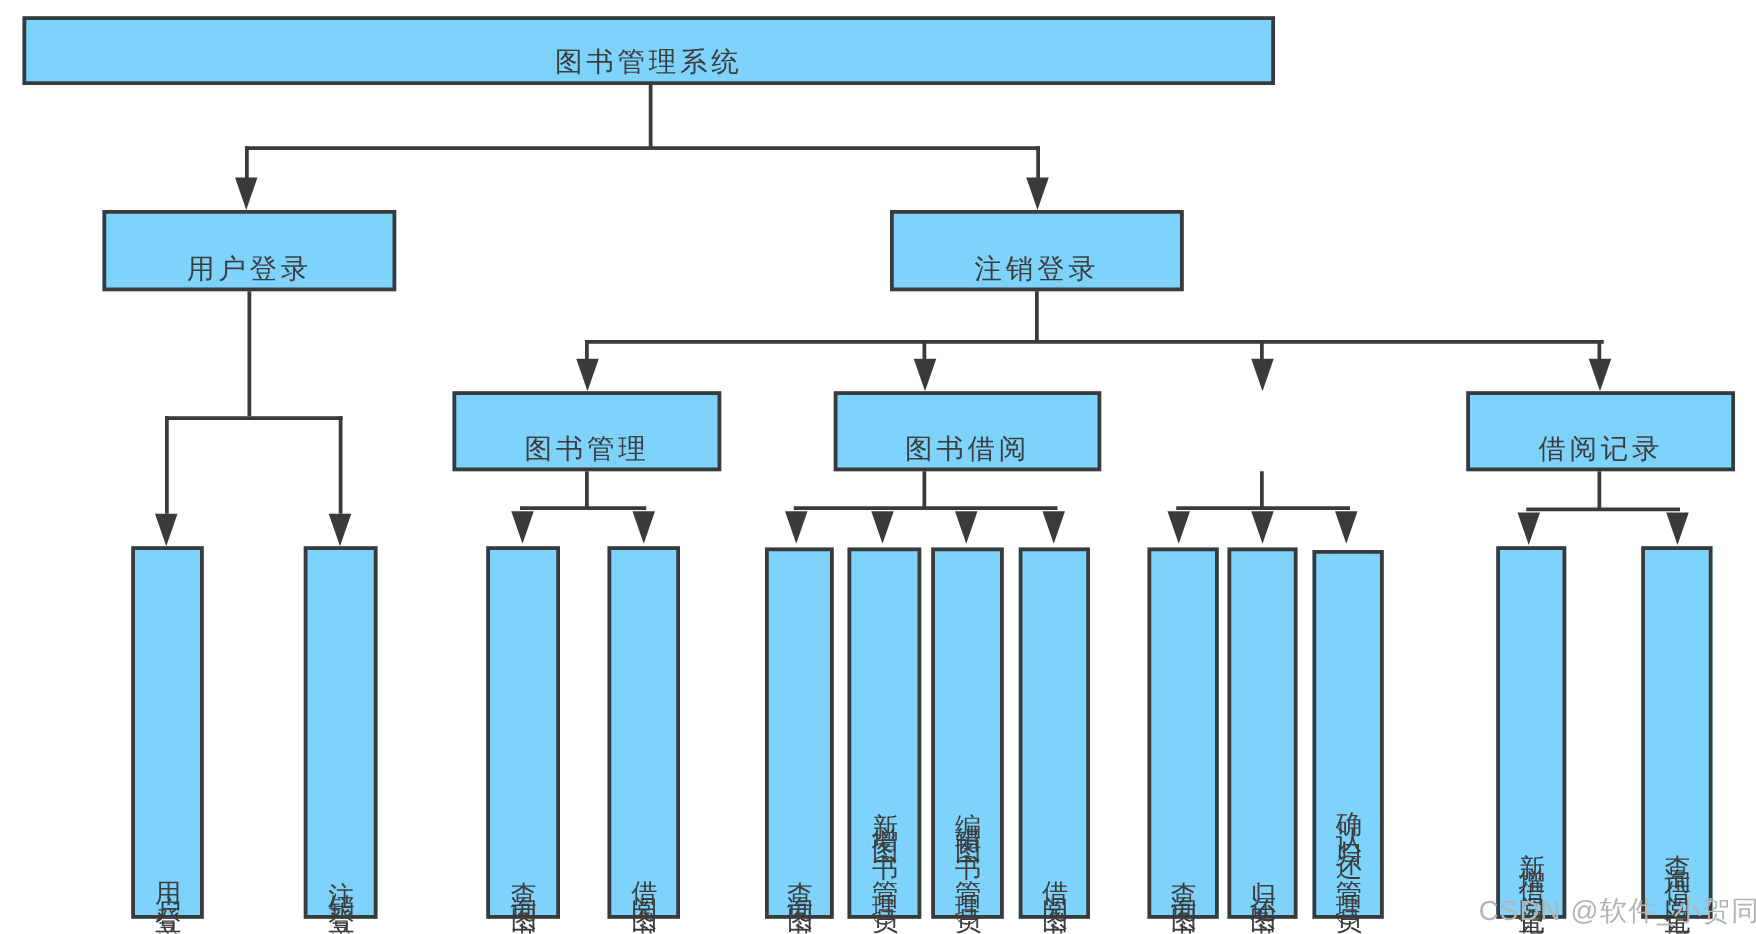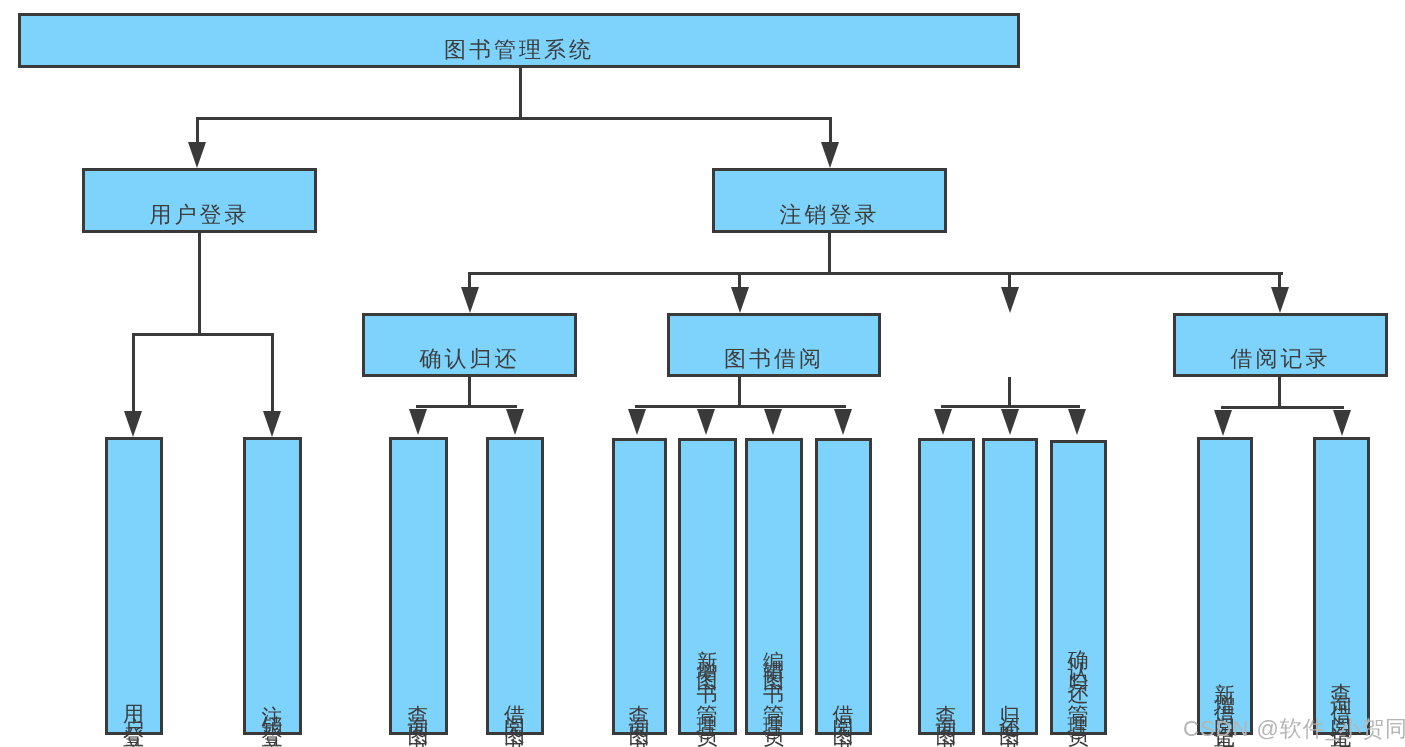--- a/index.html
+++ b/index.html
@@ -64,21 +64,21 @@
   <div class="line" style="left:468px;top:274px;width:3px;height:14px;"></div>
   <div class="arrow" style="left:461px;top:287px;"></div>
   <div class="line" style="left:738px;top:274px;width:3px;height:14px;"></div>
   <div class="arrow" style="left:731px;top:287px;"></div>
   <div class="line" style="left:1008px;top:274px;width:3px;height:14px;"></div>
   <div class="arrow" style="left:1001px;top:287px;"></div>
   <div class="line" style="left:1278px;top:274px;width:3px;height:14px;"></div>
   <div class="arrow" style="left:1271px;top:287px;"></div>
 
   <div class="box hbox" style="left:362px;top:313px;width:215px;height:64px;">
-    <span>确认归还</span>
+    <span>图书管理</span>
   </div>
   <div class="box hbox" style="left:667px;top:313px;width:214px;height:64px;">
     <span>图书借阅</span>
   </div>
   <div class="box hbox" style="left:1173px;top:313px;width:215px;height:64px;">
     <span>借阅记录</span>
   </div>
 
   <div class="line" style="left:468px;top:377px;width:3px;height:30px;"></div>
   <div class="line" style="left:416px;top:405px;width:101px;height:3px;"></div>

